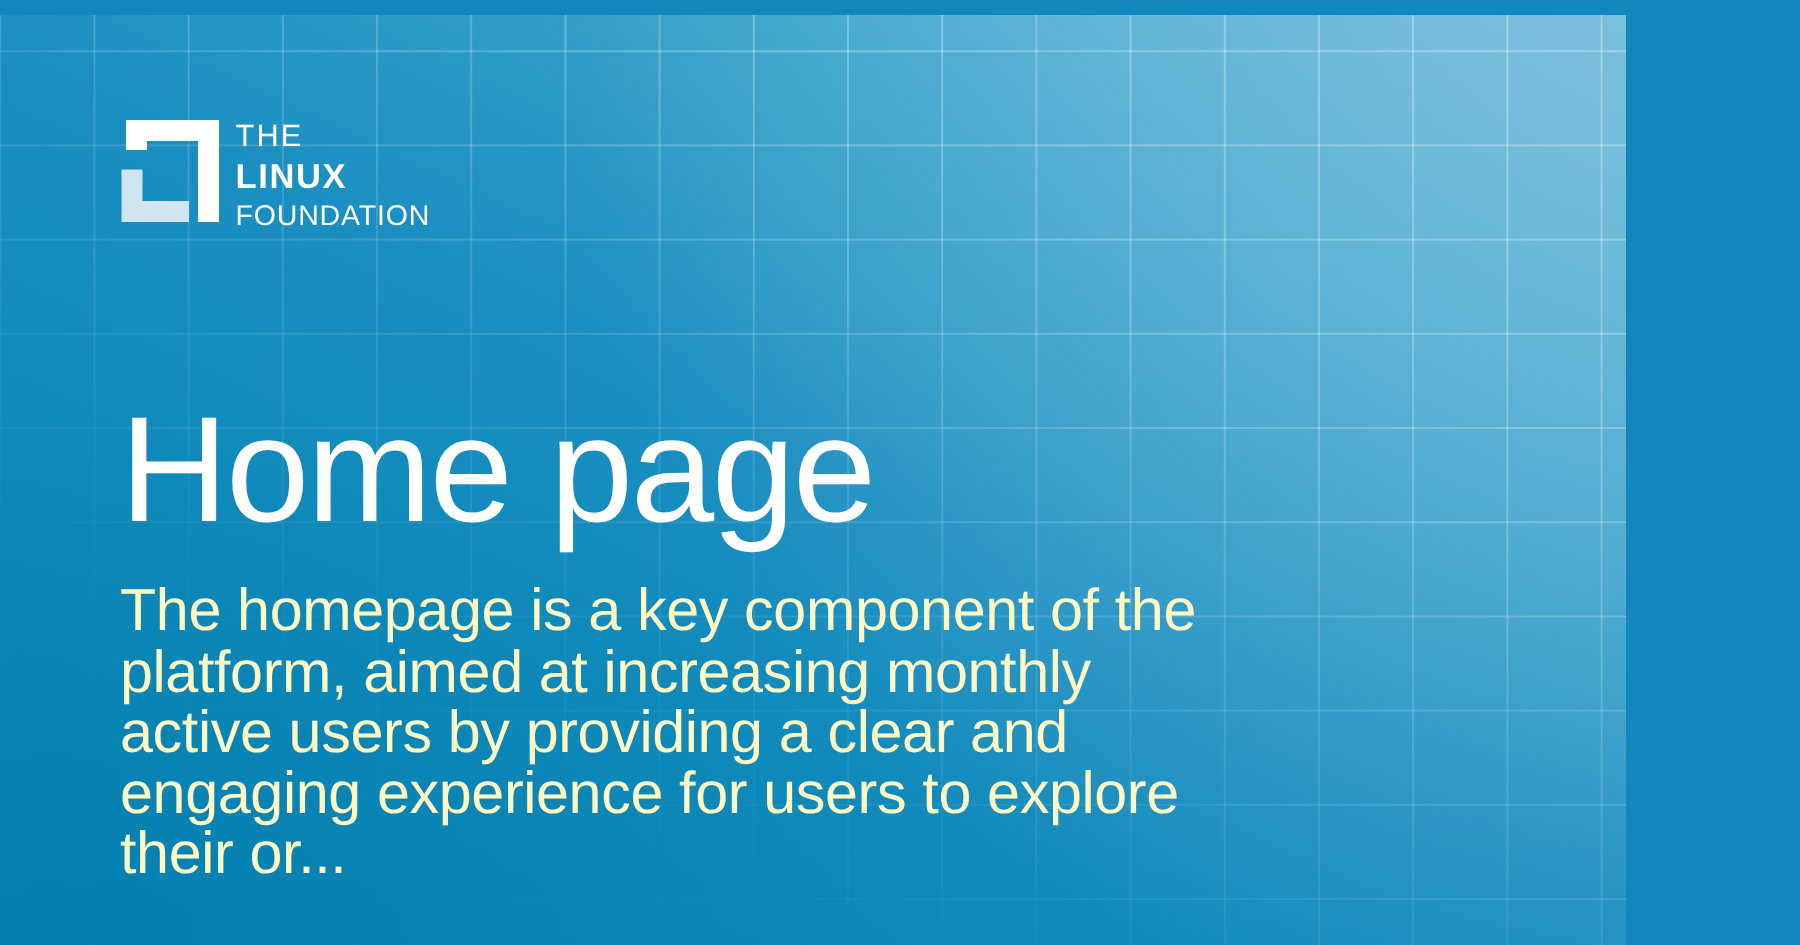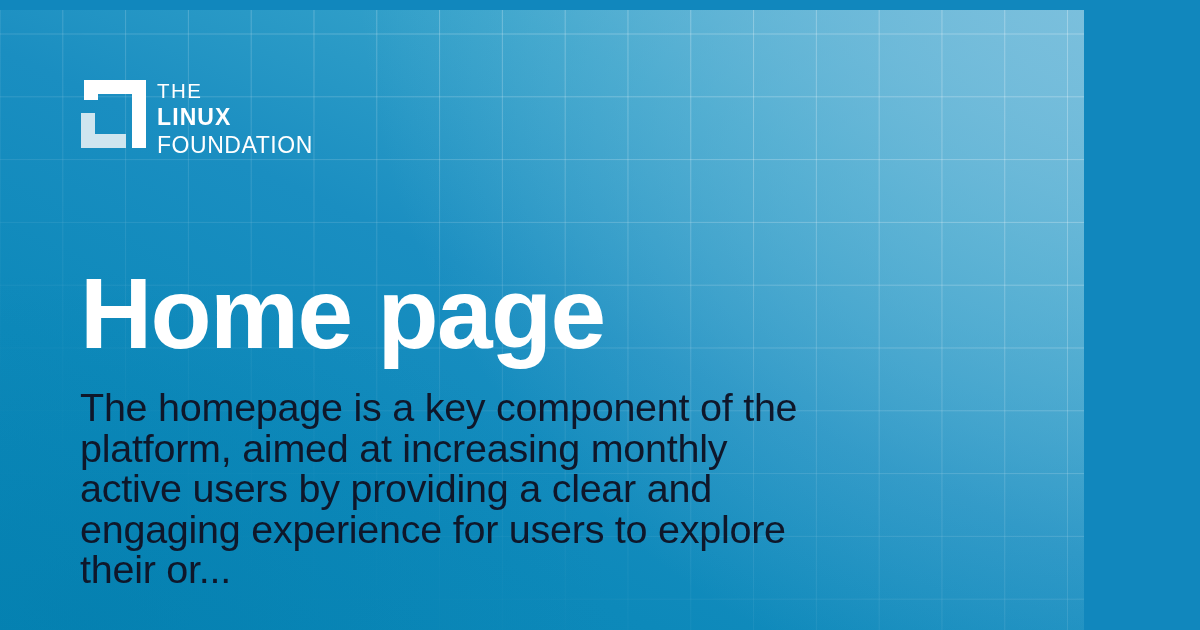--- a/index.html
+++ b/index.html
@@ -89,45 +89,45 @@
 
   .wm-linux {
     font-size:23px;
     line-height:32px;
     letter-spacing:1.1px;
     font-weight:700;
     margin-top:1px;
   }
 
   .wm-foundation {
-    font-size:23px;
+    font-size:19px;
     line-height:20px;
     letter-spacing:.55px;
     font-weight:400;
     margin-top:2px;
   }
 
   
   .content {
     position:absolute;
     left:80px;
     top:252px;
     width:790px;
   }
 
   .page-title {
     color:#ffffff;
     font-size:100px;
     line-height:102px;
-    font-weight:700;
+    font-weight:400;
     letter-spacing:-1.6px;
   }
 
   .page-desc {
-    color:#0f172a;
+    color:#fef9c3;
     font-size:39.5px;
     line-height:40.5px;
     font-weight:400;
     letter-spacing:-.25px;
     margin-top:23px;
     max-width:730px;
   }
 </style>
 </head>
 <body>

